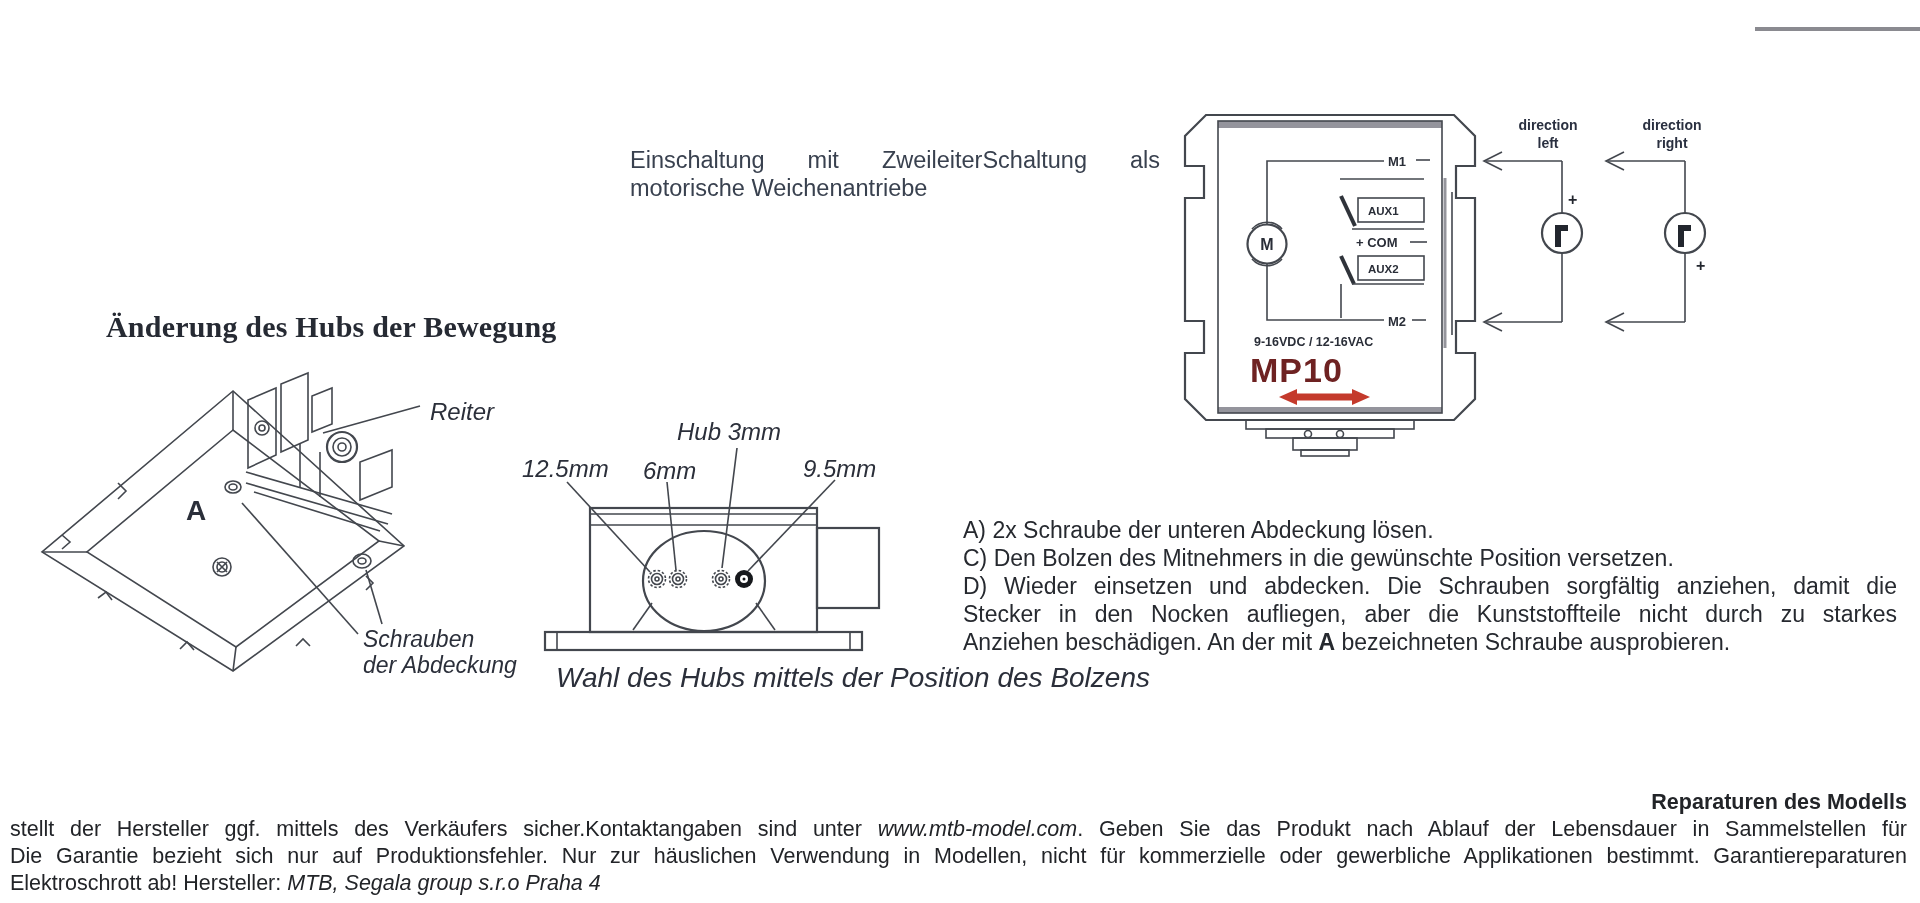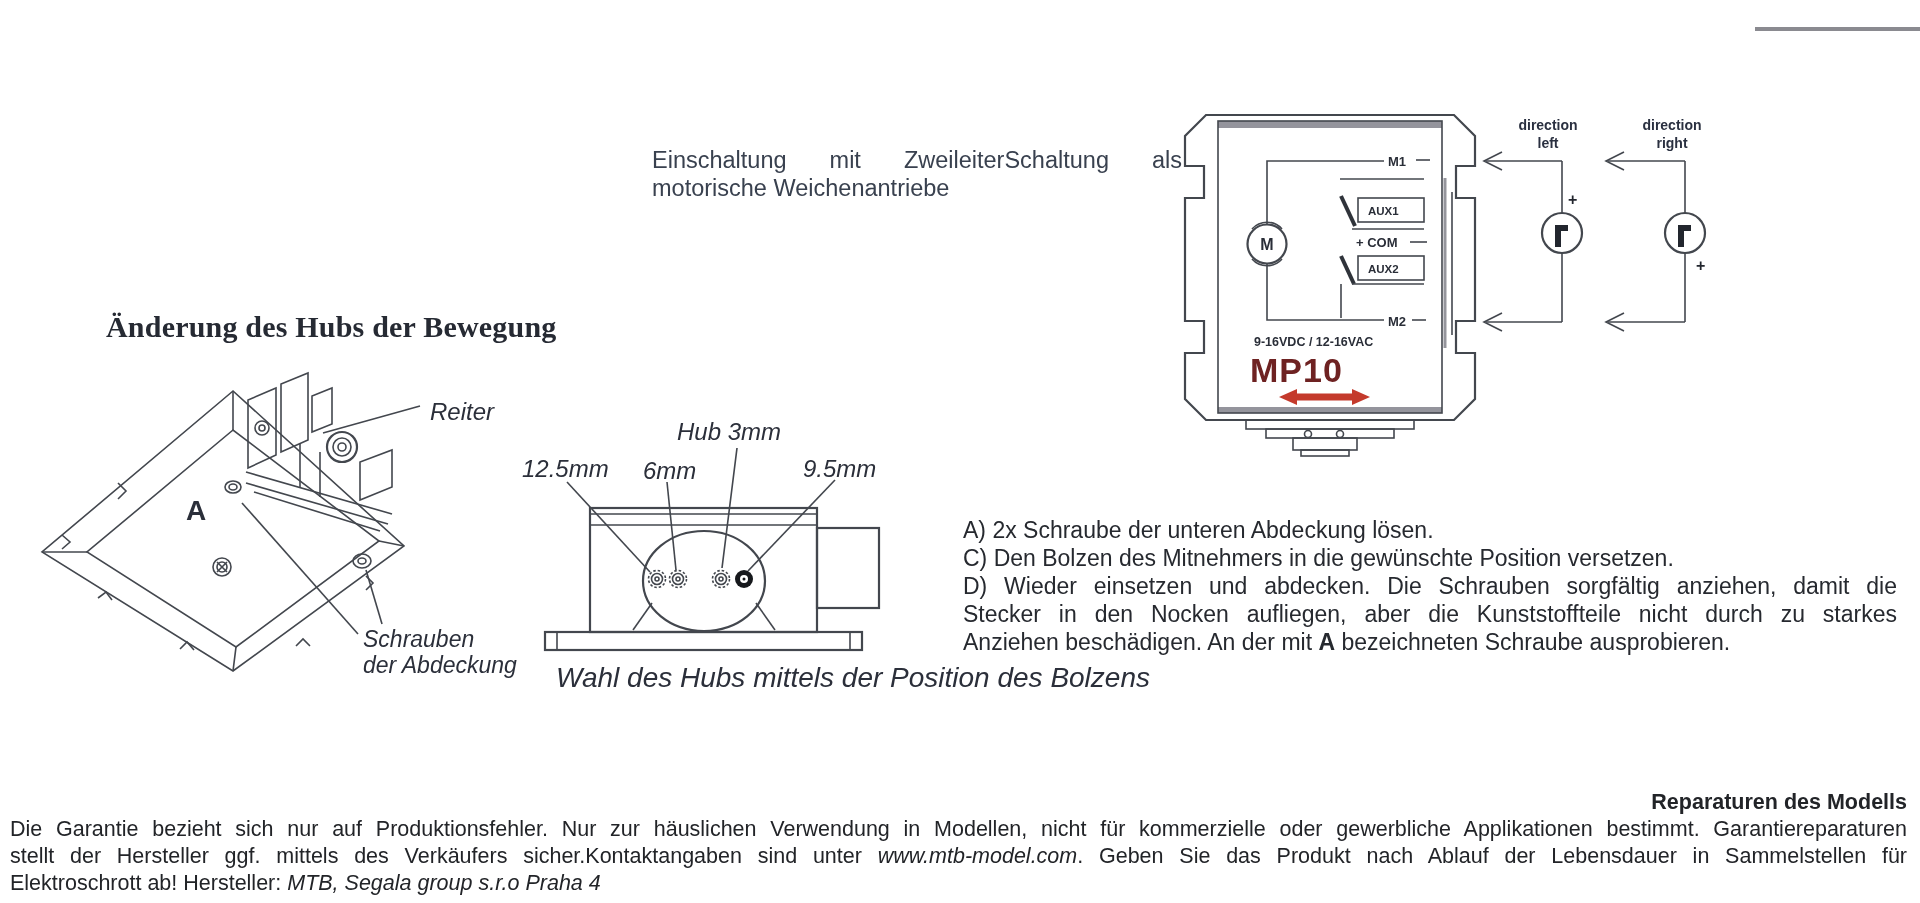--- a/index.html
+++ b/index.html
@@ -2,21 +2,21 @@
 <html><head>
 <meta charset="utf-8">
 <style>
   html,body{margin:0;padding:0;background:#fff;}
   #page{position:relative;width:1920px;height:903px;background:#ffffff;overflow:hidden;
         font-family:"Liberation Sans",sans-serif;color:#2b2f3a;}
   .abs{position:absolute;}
   
   #top-rule{left:1755px;top:27px;width:165px;height:4px;background:#8a8a90;}
   
-  #intro{left:652px;top:146px;width:530px;font-size:23.5px;line-height:28px;color:#39414f;}
+  #intro{left:630px;top:146px;width:530px;font-size:23.5px;line-height:28px;color:#39414f;}
   #intro .l1{text-align:justify;text-align-last:justify;}
   
   #hub-heading{left:106px;top:310px;font-size:30px;font-weight:bold;color:#262a33;letter-spacing:.2px;font-family:Liberation Serif, serif;}
   
   svg{position:absolute;overflow:visible;}
   svg .ln{stroke:#43474e;stroke-width:1.6;fill:none;}
   svg .ln2{stroke:#43474e;stroke-width:2.2;fill:none;}
   svg .thick{stroke:#2f333a;stroke-width:4;fill:none;}
   svg .gray{stroke:#95959c;fill:none;}
   svg text{fill:#2b2f3a;}
@@ -225,18 +225,18 @@
     <div>C) Den Bolzen des Mitnehmers in die gewünschte Position versetzen.</div>
     <div class="jl">D) Wieder einsetzen und abdecken. Die Schrauben sorgfältig anziehen, damit die</div>
     <div class="jl">Stecker in den Nocken aufliegen, aber die Kunststoffteile nicht durch zu starkes</div>
     <div><span>Anziehen beschädigen. An der mit </span><b>A</b><span> bezeichneten Schraube ausprobieren.</span></div>
   </div>
 
   <div id="caption" class="abs">Wahl des Hubs mittels der Position des Bolzens</div>
 
   <div id="repairs" class="abs">
     <div class="hd">Reparaturen des Modells</div>
+    <div class="jl"><span>stellt der Hersteller ggf. mittels des Verkäufers sicher.Kontaktangaben sind unter </span><i>www.mtb-model.com</i><span>. Geben Sie das Produkt nach Ablauf der Lebensdauer in Sammelstellen für</span></div>
     <div class="jl">Die Garantie bezieht sich nur auf Produktionsfehler. Nur zur häuslichen Verwendung in Modellen, nicht für kommerzielle oder gewerbliche Applikationen bestimmt. Garantiereparaturen</div>
-    <div class="jl"><span>stellt der Hersteller ggf. mittels des Verkäufers sicher.Kontaktangaben sind unter </span><i>www.mtb-model.com</i><span>. Geben Sie das Produkt nach Ablauf der Lebensdauer in Sammelstellen für</span></div>
     <div><span>Elektroschrott ab! Hersteller: </span><i>MTB, Segala group s.r.o  Praha 4</i></div>
   </div>
 
 </div>
 
 </body></html>

